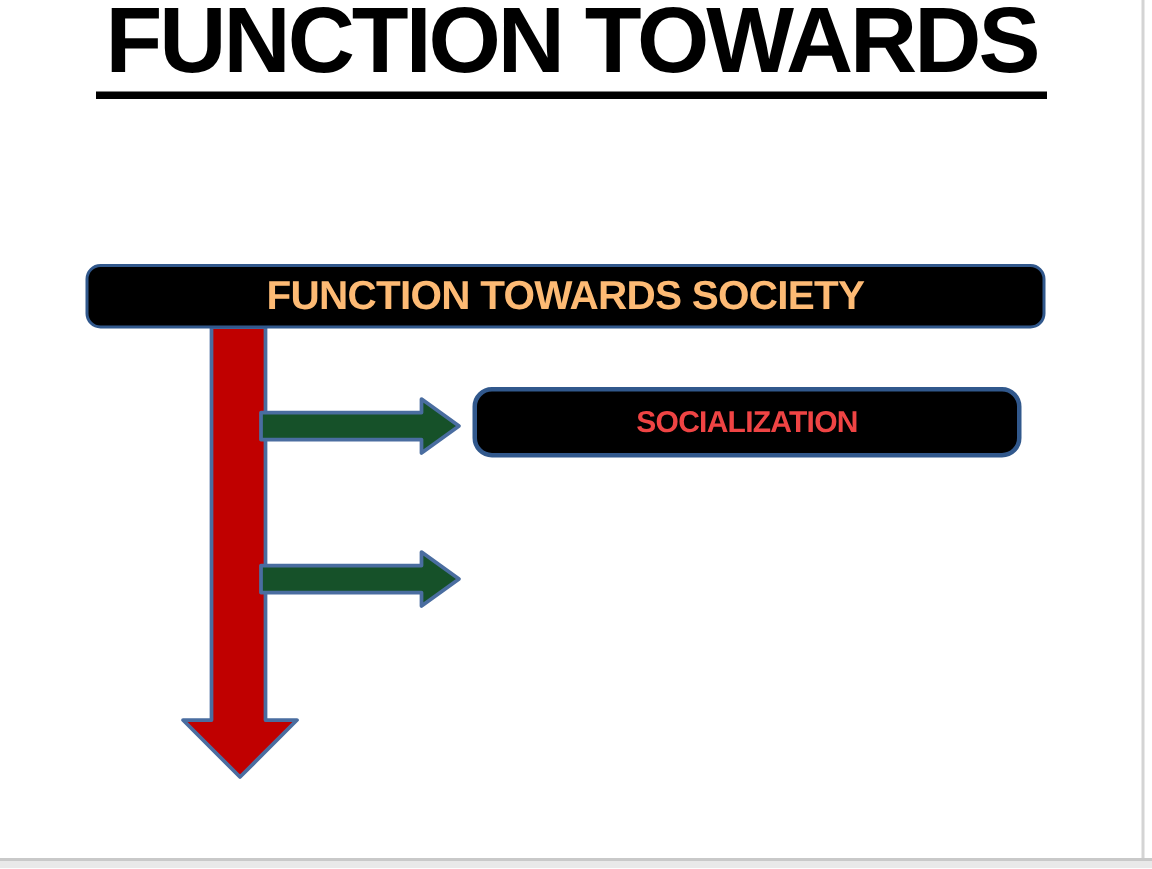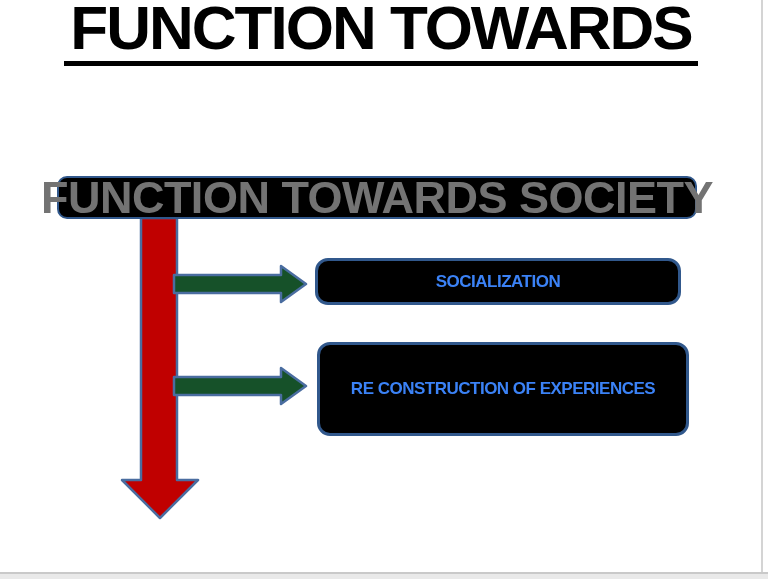--- a/index.html
+++ b/index.html
@@ -51,23 +51,23 @@
     left: 57px; top: 176px;
     width: 640px; height: 43px;
     box-sizing: border-box;
     background: #000000;
     border: 2px solid #31588c;
     border-radius: 10px;
     display: flex; align-items: center; justify-content: center;
     z-index: 3;
   }
   .header-label {
-    color: #737373;
+    color: #fdba74;
     font-weight: bold;
-    font-size: 45px;
+    font-size: 27px;
     letter-spacing: -0.5px;
     white-space: nowrap;
   }
 
   
   .down-arrow {
     position: absolute;
     left: 119px; top: 218px;
     width: 82px; height: 303px;
     z-index: 1;
@@ -91,23 +91,23 @@
     position: absolute;
     box-sizing: border-box;
     background: #000000;
     border: 3px solid #31588c;
     border-radius: 13px;
     display: flex; align-items: center; justify-content: center;
     text-align: center;
     z-index: 3;
   }
   .branch-box .branch-label {
-    color: #3b82f6;
+    color: #ef4444;
     font-weight: bold;
-    font-size: 17px;
+    font-size: 20px;
     letter-spacing: -0.5px;
     line-height: 38px;
   }
   .branch-box.box1 { left: 315px; top: 258px; width: 366px; height: 47px; }
   .branch-box.box2 { left: 317px; top: 342px; width: 372px; height: 94px; padding: 0 12px; }
 </style>
 </head>
 <body>
 
 <div class="screen">
@@ -131,20 +131,17 @@
   </svg>
 
   <svg class="branch-arrow arrow2" viewBox="0 0 136 40" preserveAspectRatio="none">
     <polygon points="2,11 109,11 109,2 134,20 109,38 109,29 2,29" fill="#165129"></polygon>
   </svg>
 
   <div class="branch-box box1">
     <span class="branch-label">SOCIALIZATION</span>
   </div>
 
-  <div class="branch-box box2">
-    <span class="branch-label">RE CONSTRUCTION OF EXPERIENCES</span>
-  </div>
 
   <div class="page-edge-right"></div>
   <div class="page-gutter-bottom"></div>
 
 </div>
 
 </body></html>

